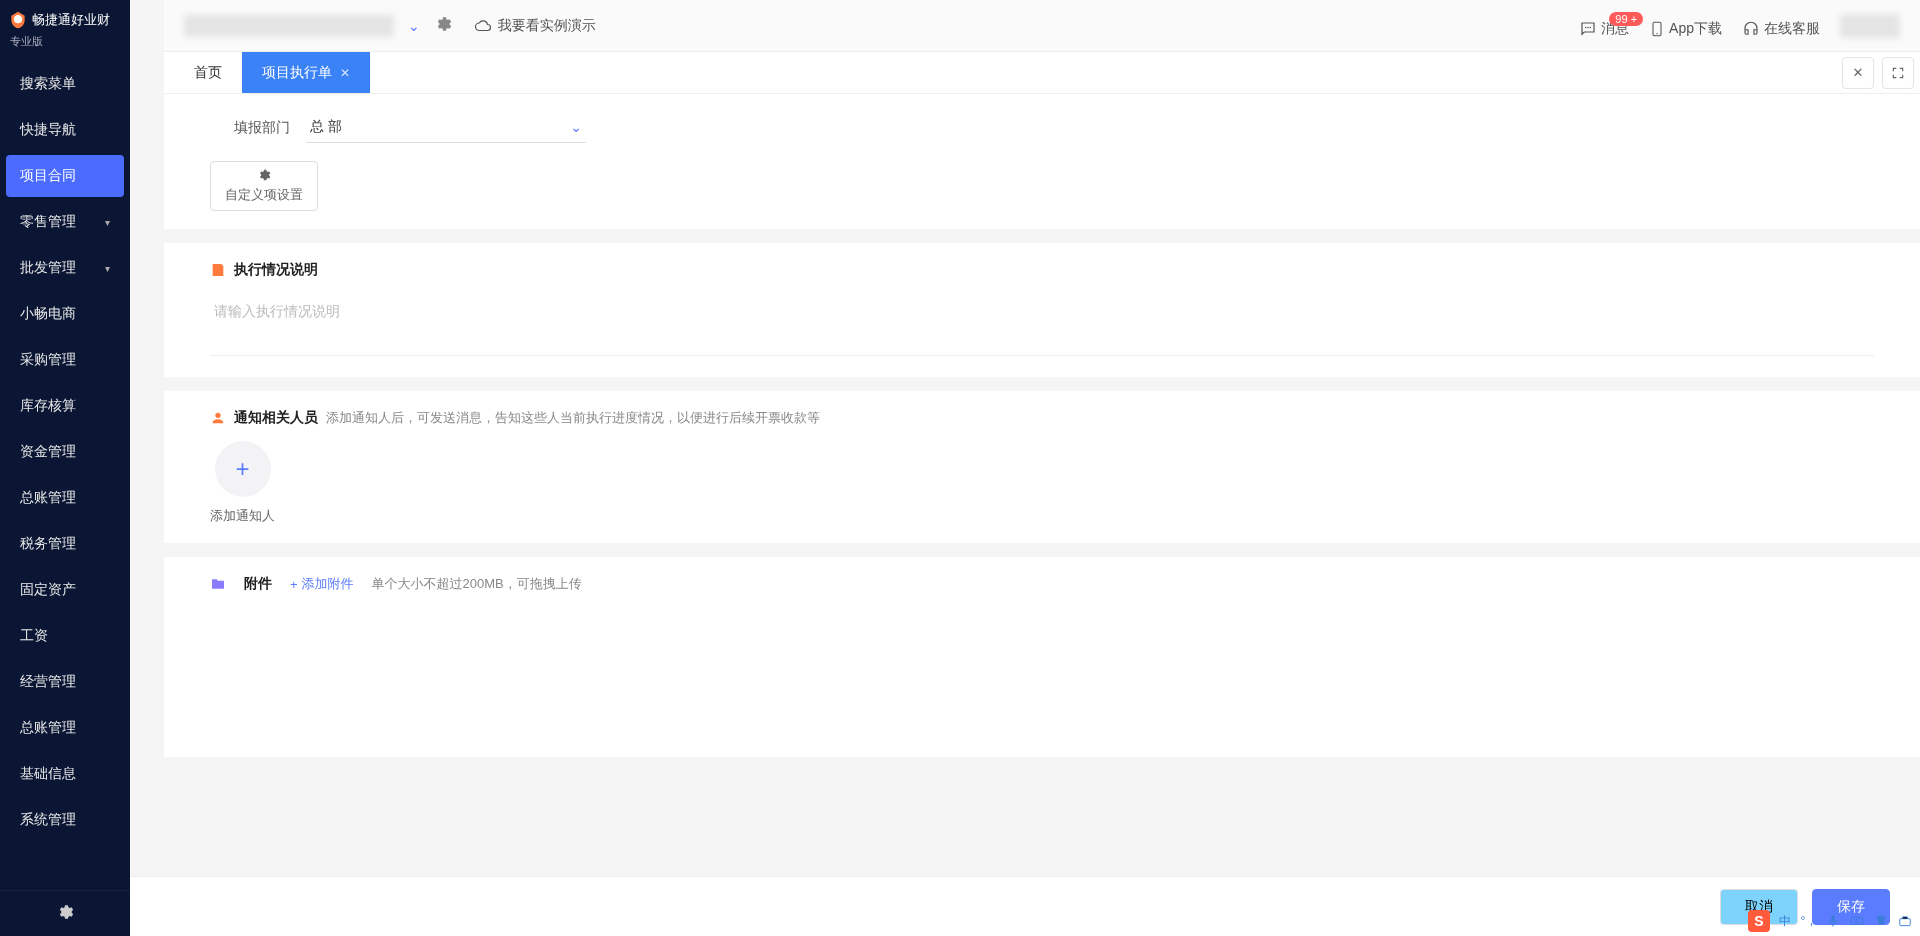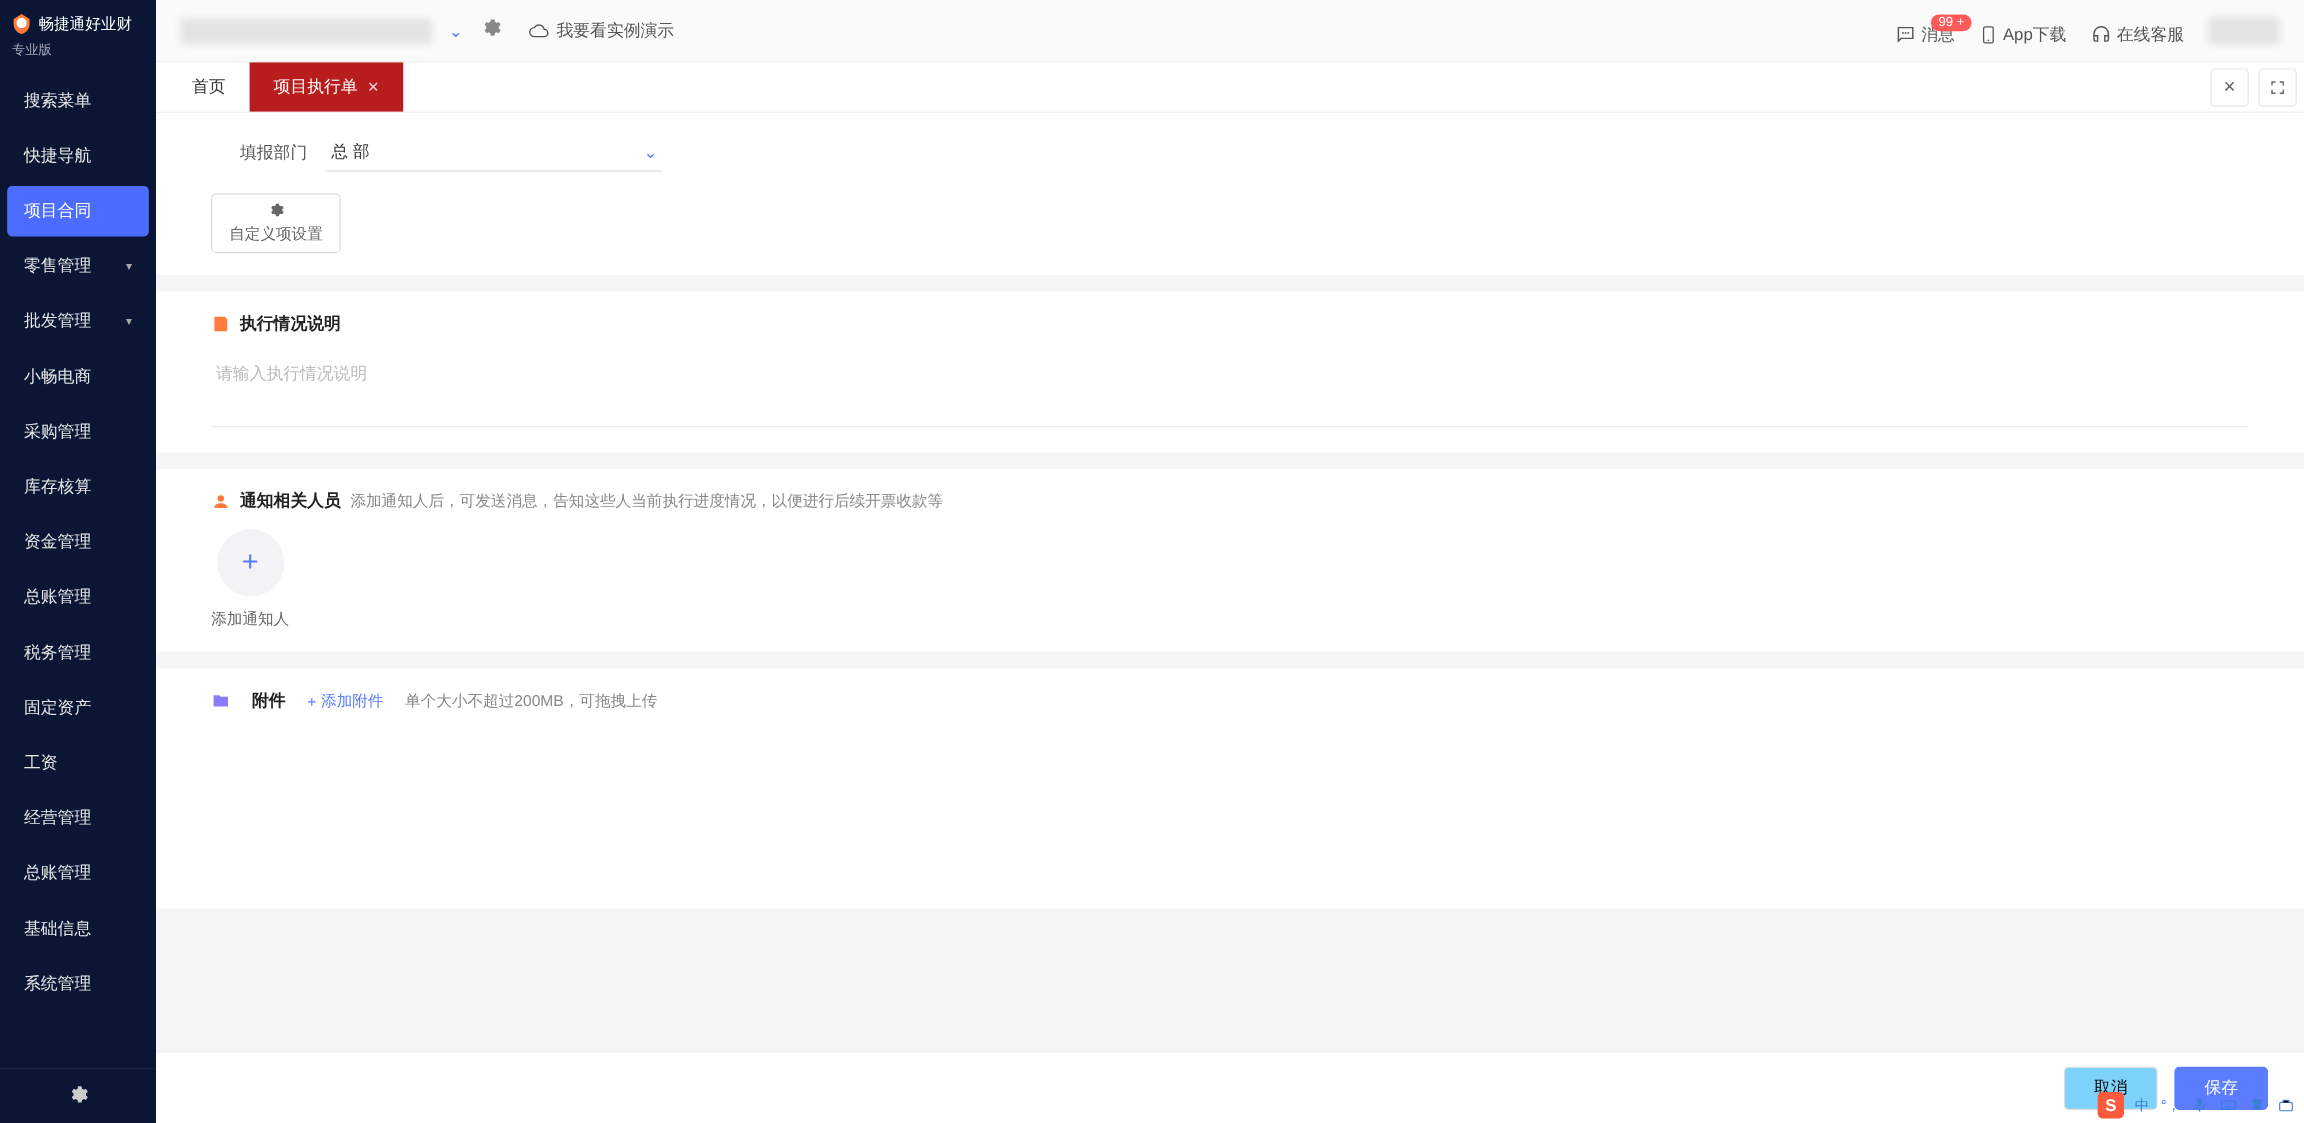--- a/index.html
+++ b/index.html
@@ -1,17 +1,17 @@
 <!DOCTYPE html>
 <html><head>
 <meta charset="utf-8">
 <style>
 * { margin: 0; padding: 0; box-sizing: border-box; }
 body { font-family: "Microsoft YaHei", "PingFang SC", sans-serif; font-size: 13px; color: #333; background: #f5f5f5; overflow: hidden; }
-.app { display: flex; width: 1920px; height: 936px; position: relative; }
+.app { display: flex; width: 1920px; height: 936px; position: relative; gap: 34px; }
 
 
 .sidebar { width: 130px; background: #0a1634; color: #fff; display: flex; flex-direction: column; flex-shrink: 0; }
 .logo { padding: 10px 8px 4px 8px; display: flex; align-items: center; gap: 4px; }
 .logo-icon { width: 20px; height: 20px; }
 .logo-text { font-size: 13px; font-weight: 500; }
 .logo-sub { font-size: 11px; color: #aab; padding: 0 8px 12px 10px; }
 .side-items { flex: 1; overflow-y: auto; }
 .side-item { padding: 14px 20px; font-size: 14px; cursor: pointer; display: flex; justify-content: space-between; align-items: center; color: #e8e8e8; }
 .side-item.active { background: #4b6cff; color: #fff; border-radius: 4px; margin: 2px 6px; padding: 12px 14px; }
@@ -29,21 +29,21 @@
 .gear { color: #888; font-size: 16px; cursor: pointer; }
 .demo-link { display: flex; align-items: center; gap: 6px; color: #555; font-size: 14px; cursor: pointer; margin-left: 8px; }
 .topbar-right { margin-left: auto; display: flex; align-items: flex-end; gap: 20px; }
 .tb-btn { display: flex; align-items: center; gap: 4px; font-size: 14px; color: #555; cursor: pointer; position: relative; }
 .badge { position: absolute; top: -8px; right: -14px; background: #ff5a5a; color: #fff; font-size: 11px; padding: 1px 6px; border-radius: 10px; white-space: nowrap; }
 .avatar-blur { width: 60px; height: 24px; background: #e4e4e4; filter: blur(3px); border-radius: 4px; }
 
 
 .tabs { height: 42px; display: flex; align-items: stretch; background: #fff; border-bottom: 1px solid #eee; padding-left: 10px; position: relative; }
 .tab { padding: 0 20px; display: flex; align-items: center; font-size: 14px; cursor: pointer; gap: 8px; }
-.tab.active { background: #b91c1c; color: #fff; }
+.tab.active { background: #3b82f6; color: #fff; }
 .tab-close { font-size: 12px; opacity: 0.8; }
 .tabs-right { margin-left: auto; display: flex; align-items: center; gap: 8px; padding-right: 6px; }
 .sq-btn { width: 32px; height: 32px; display: flex; align-items: center; justify-content: center; border: 1px solid #e5e5e5; border-radius: 4px; cursor: pointer; color: #666; }
 
 
 .content { flex: 1; overflow-y: auto; background: #f5f5f5; padding-bottom: 70px; }
 .panel { background: #fff; padding: 18px 46px; margin-bottom: 14px; }
 
 .field-row { display: flex; align-items: center; gap: 16px; margin-bottom: 18px; }
 .field-label { width: 80px; text-align: right; color: #555; font-size: 14px; }

